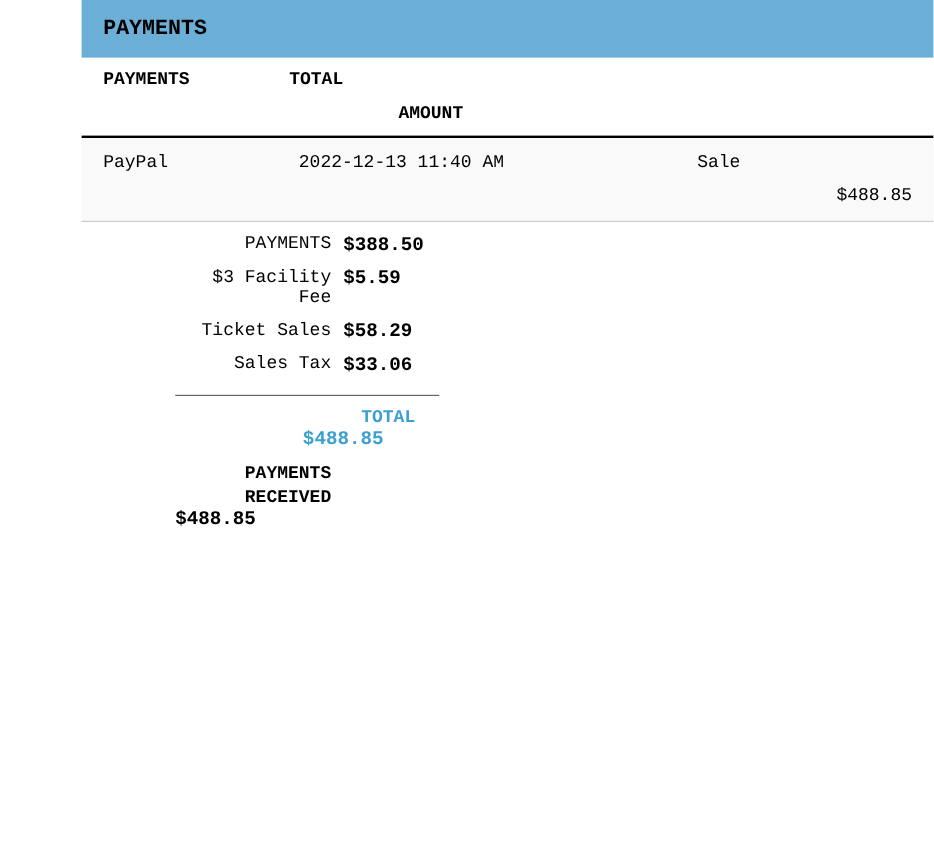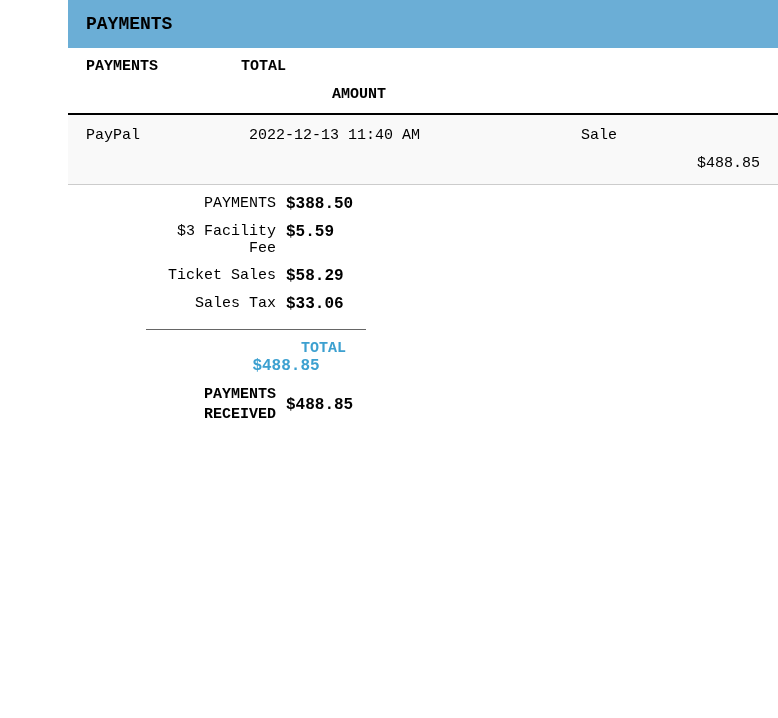--- a/index.html
+++ b/index.html
@@ -167,22 +167,22 @@
     }
 
     .total-value {
       font-weight: bold;
       font-size: 16px;
       color: #3ca0d0;
     }
 
     .payments-received-row {
       display: flex;
-      flex-direction: row;
-      align-items: center;
+      flex-direction: column;
+      align-items: flex-start;
       min-width: 280px;
     }
 
     .payments-received-label {
       width: 140px;
       text-align: right;
       font-weight: bold;
       font-size: 15px;
       color: #000;
       padding-right: 10px;

